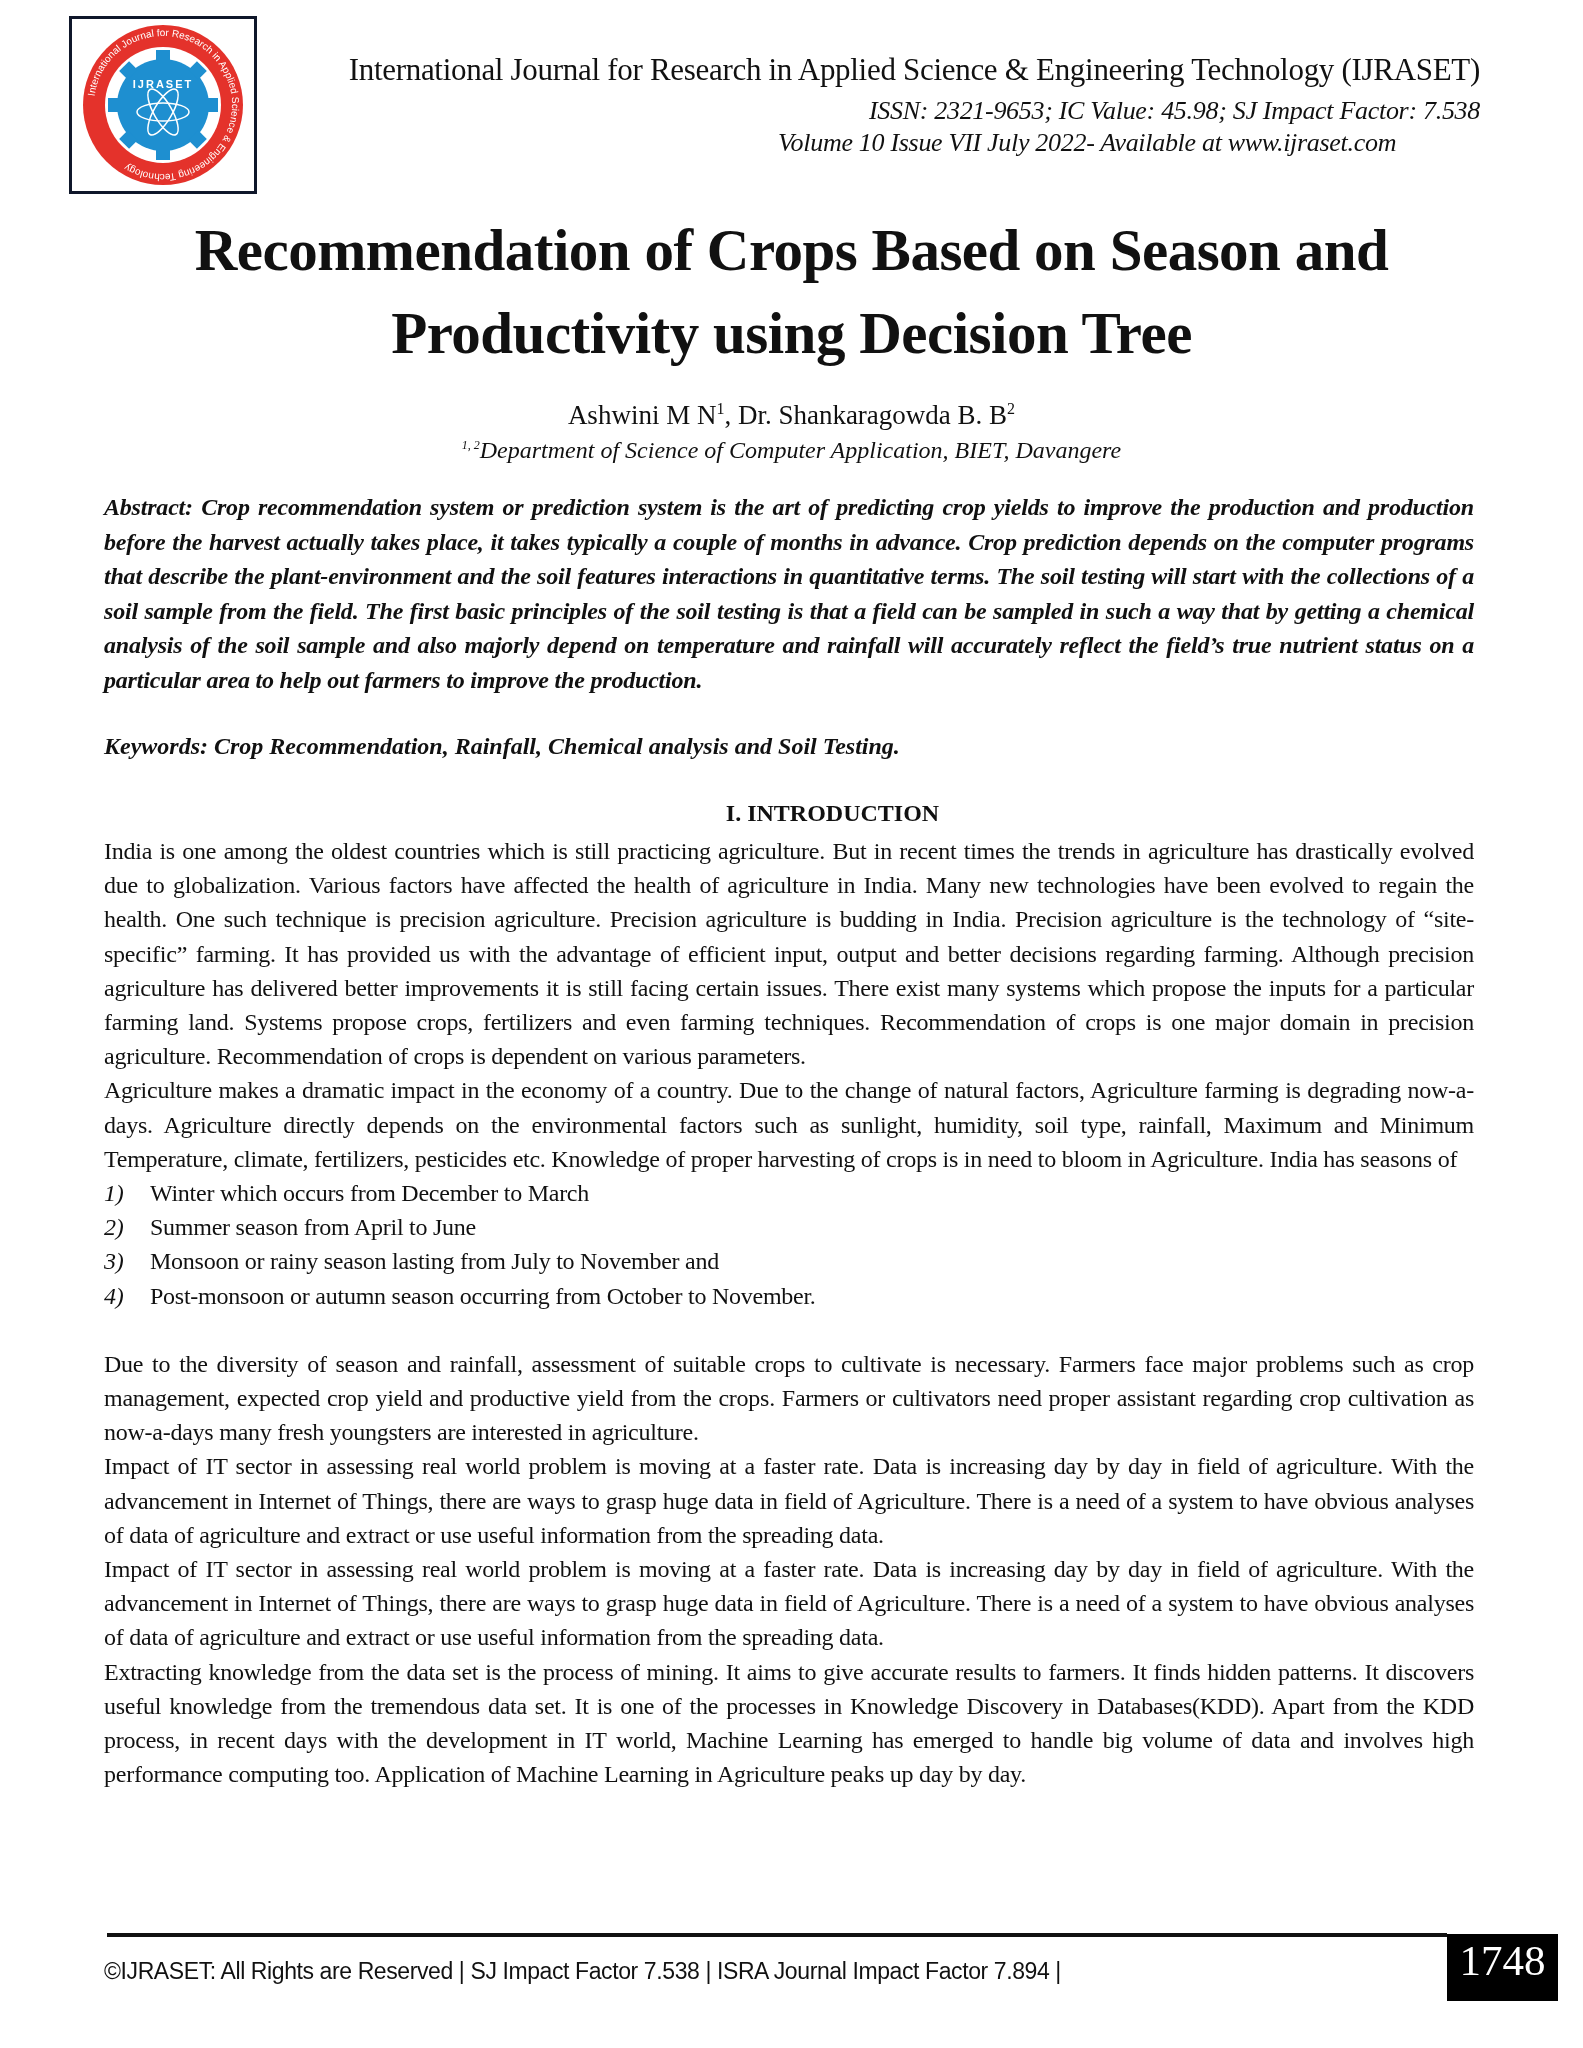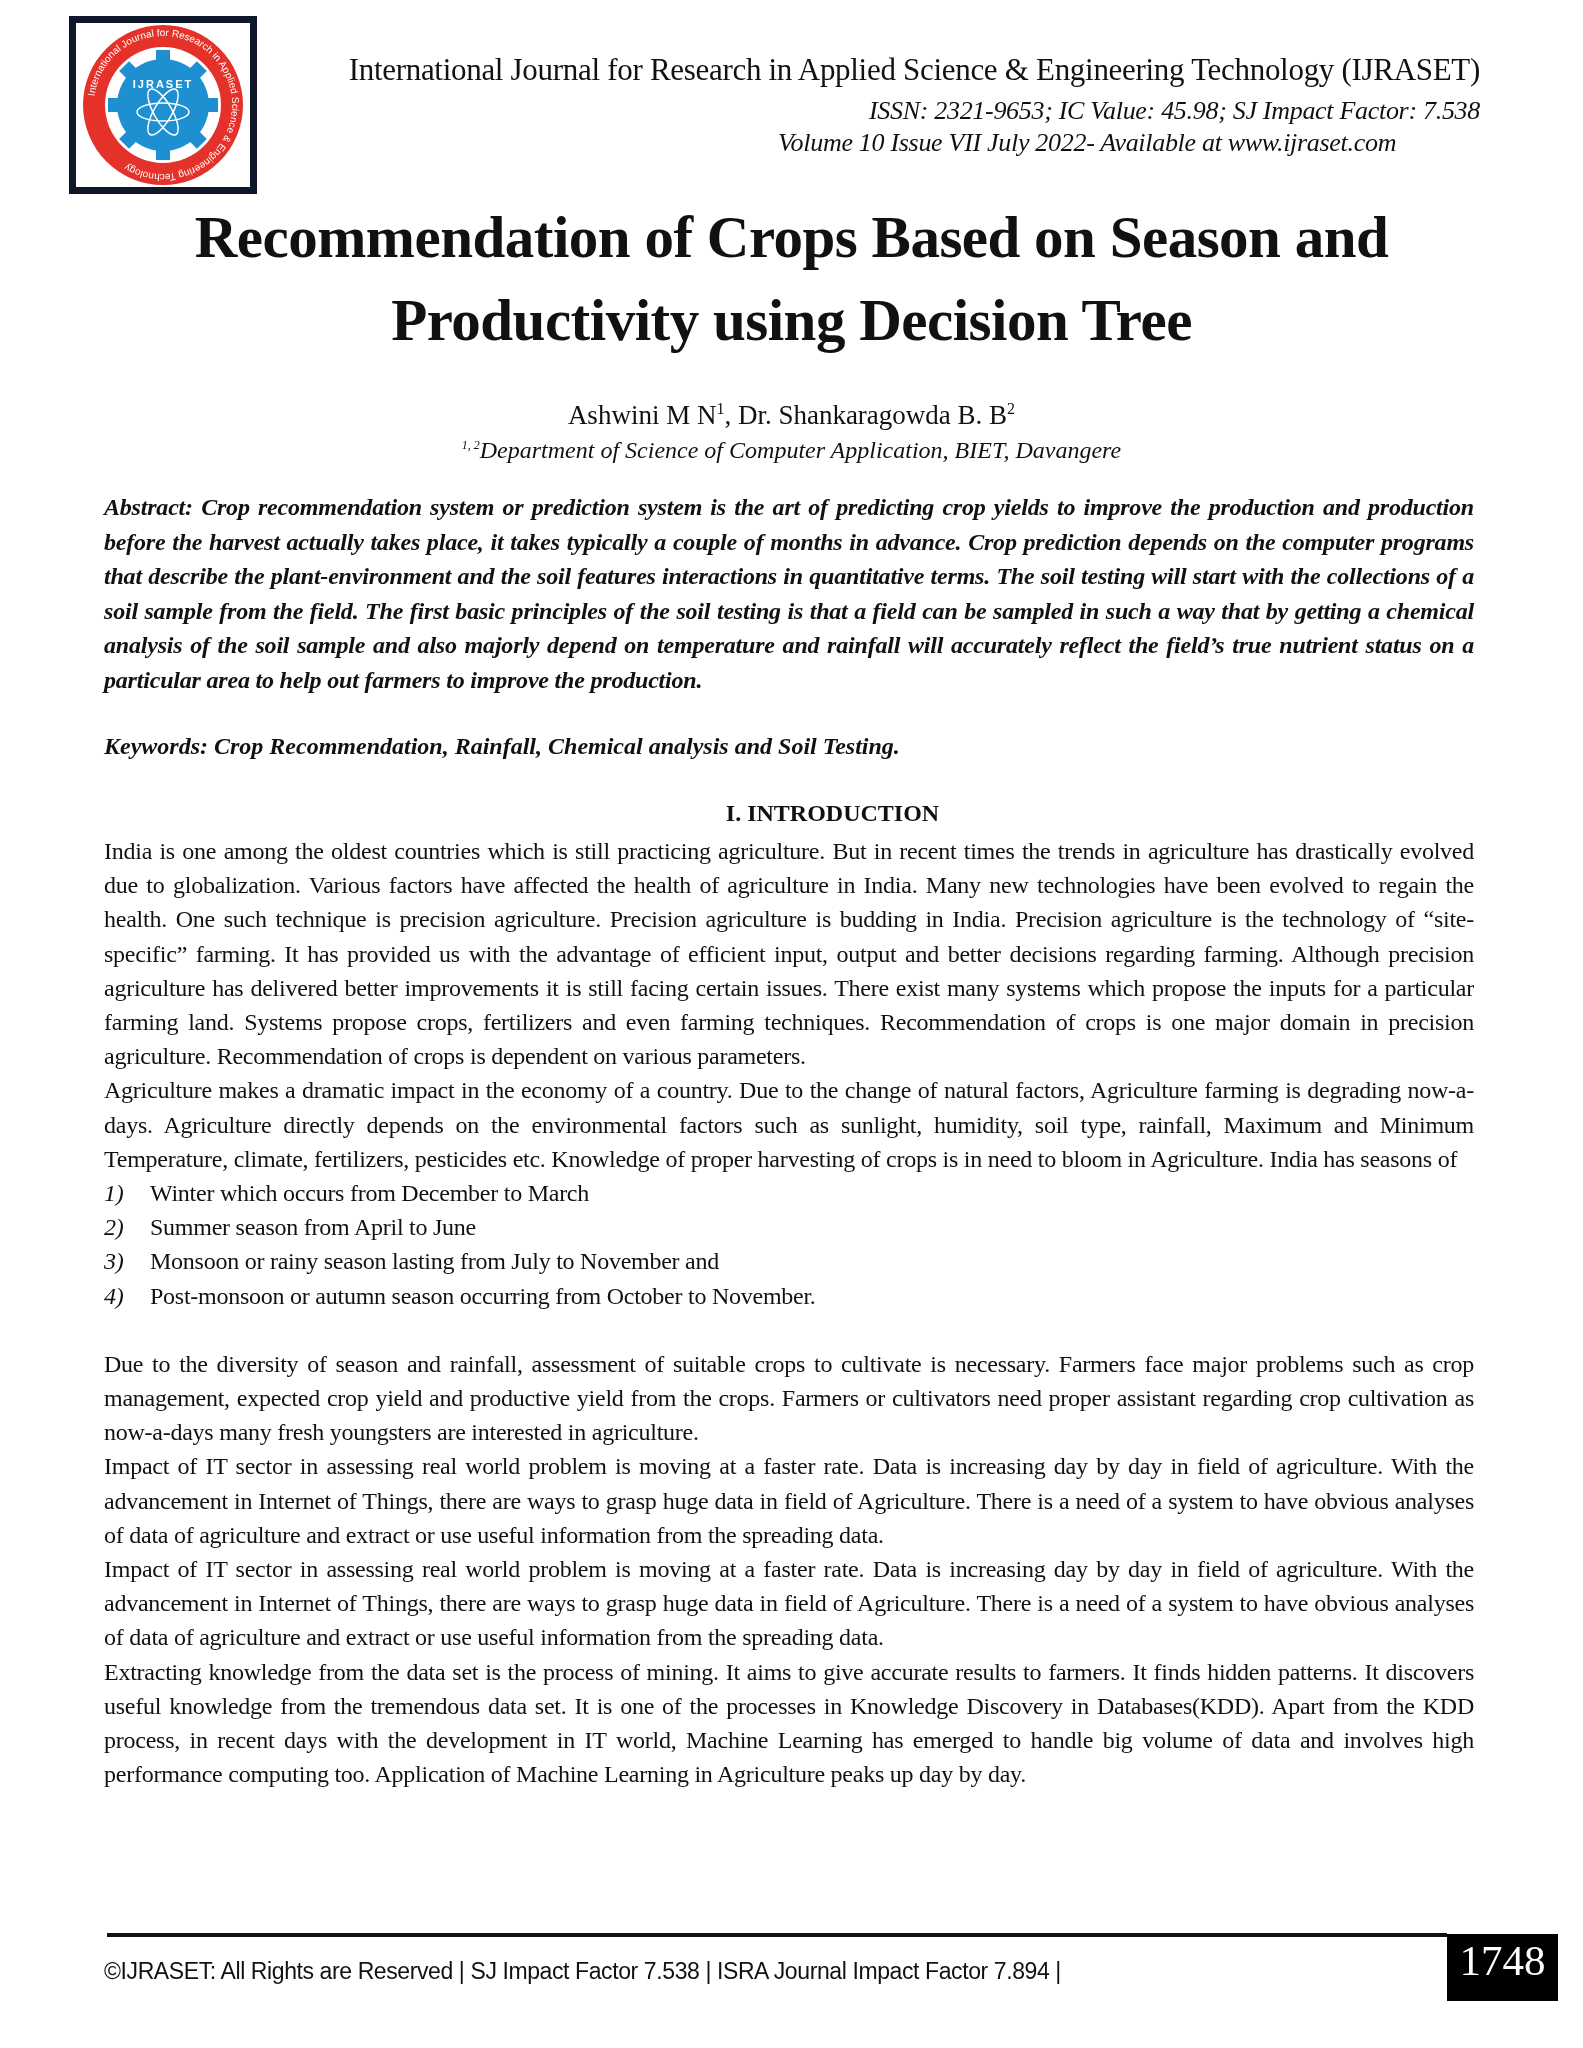--- a/index.html
+++ b/index.html
@@ -1,21 +1,21 @@
 <!DOCTYPE html>
 <html><head>
 <meta charset="utf-8">
 <style>
   html, body { margin:0; padding:0; background:#ffffff; }
   body { width:1583px; height:2048px; position:relative; overflow:hidden; color:#111; font-family:"Liberation Serif", serif; }
-  .logo { position:absolute; left:69px; top:16px; width:188px; height:178px; border:7px solid #0f172a; box-sizing:border-box; display:flex; align-items:center; justify-content:center; }
+  .logo { position:absolute; left:69px; top:16px; width:188px; height:178px; border:3px solid #0f172a; box-sizing:border-box; display:flex; align-items:center; justify-content:center; }
   .hdr-title { position:absolute; left:316px; top:52px; width:1164px; text-align:right; font-size:31px; letter-spacing:-0.3px; }
   .hdr-issn { position:absolute; left:700px; top:96px; width:780px; text-align:right; font-size:26px; font-style:italic; letter-spacing:-0.3px;}
   .hdr-vol { position:absolute; left:700px; top:128px; width:774px; text-align:center; font-size:26px; font-style:italic; letter-spacing:-0.3px;}
-  .paper-title { position:absolute; left:100px; top:196px; width:1383px; text-align:center; font-weight:bold; font-size:59px; line-height:83px; letter-spacing:-0.5px; }
+  .paper-title { position:absolute; left:100px; top:209px; width:1383px; text-align:center; font-weight:bold; font-size:59px; line-height:83px; letter-spacing:-0.5px; }
   .authors { position:absolute; left:0; top:400px; width:1583px; text-align:center; font-size:27px; }
   .authors sup { font-size:16px; }
   .affil { position:absolute; left:0; top:437px; width:1583px; text-align:center; font-size:24px; font-style:italic; }
   .affil sup { font-size:12px; font-style:italic; }
   .abstract { position:absolute; left:104px; top:490px; width:1370px; font-size:24px; font-style:italic; font-weight:bold; line-height:34.5px; text-align:justify; letter-spacing:-0.2px; }
   .keywords { position:absolute; left:104px; top:733px; width:1370px; font-size:24px; font-style:italic; font-weight:bold; }
   .sec-head { position:absolute; left:0; top:800px; width:1665px; text-align:center; font-size:24px; font-weight:bold; }
   .body { position:absolute; left:104px; top:834px; width:1370px; font-size:24px; line-height:34.2px; text-align:justify; letter-spacing:-0.25px; }
   .body p { margin:0; }
   .body .list { margin:0; }

